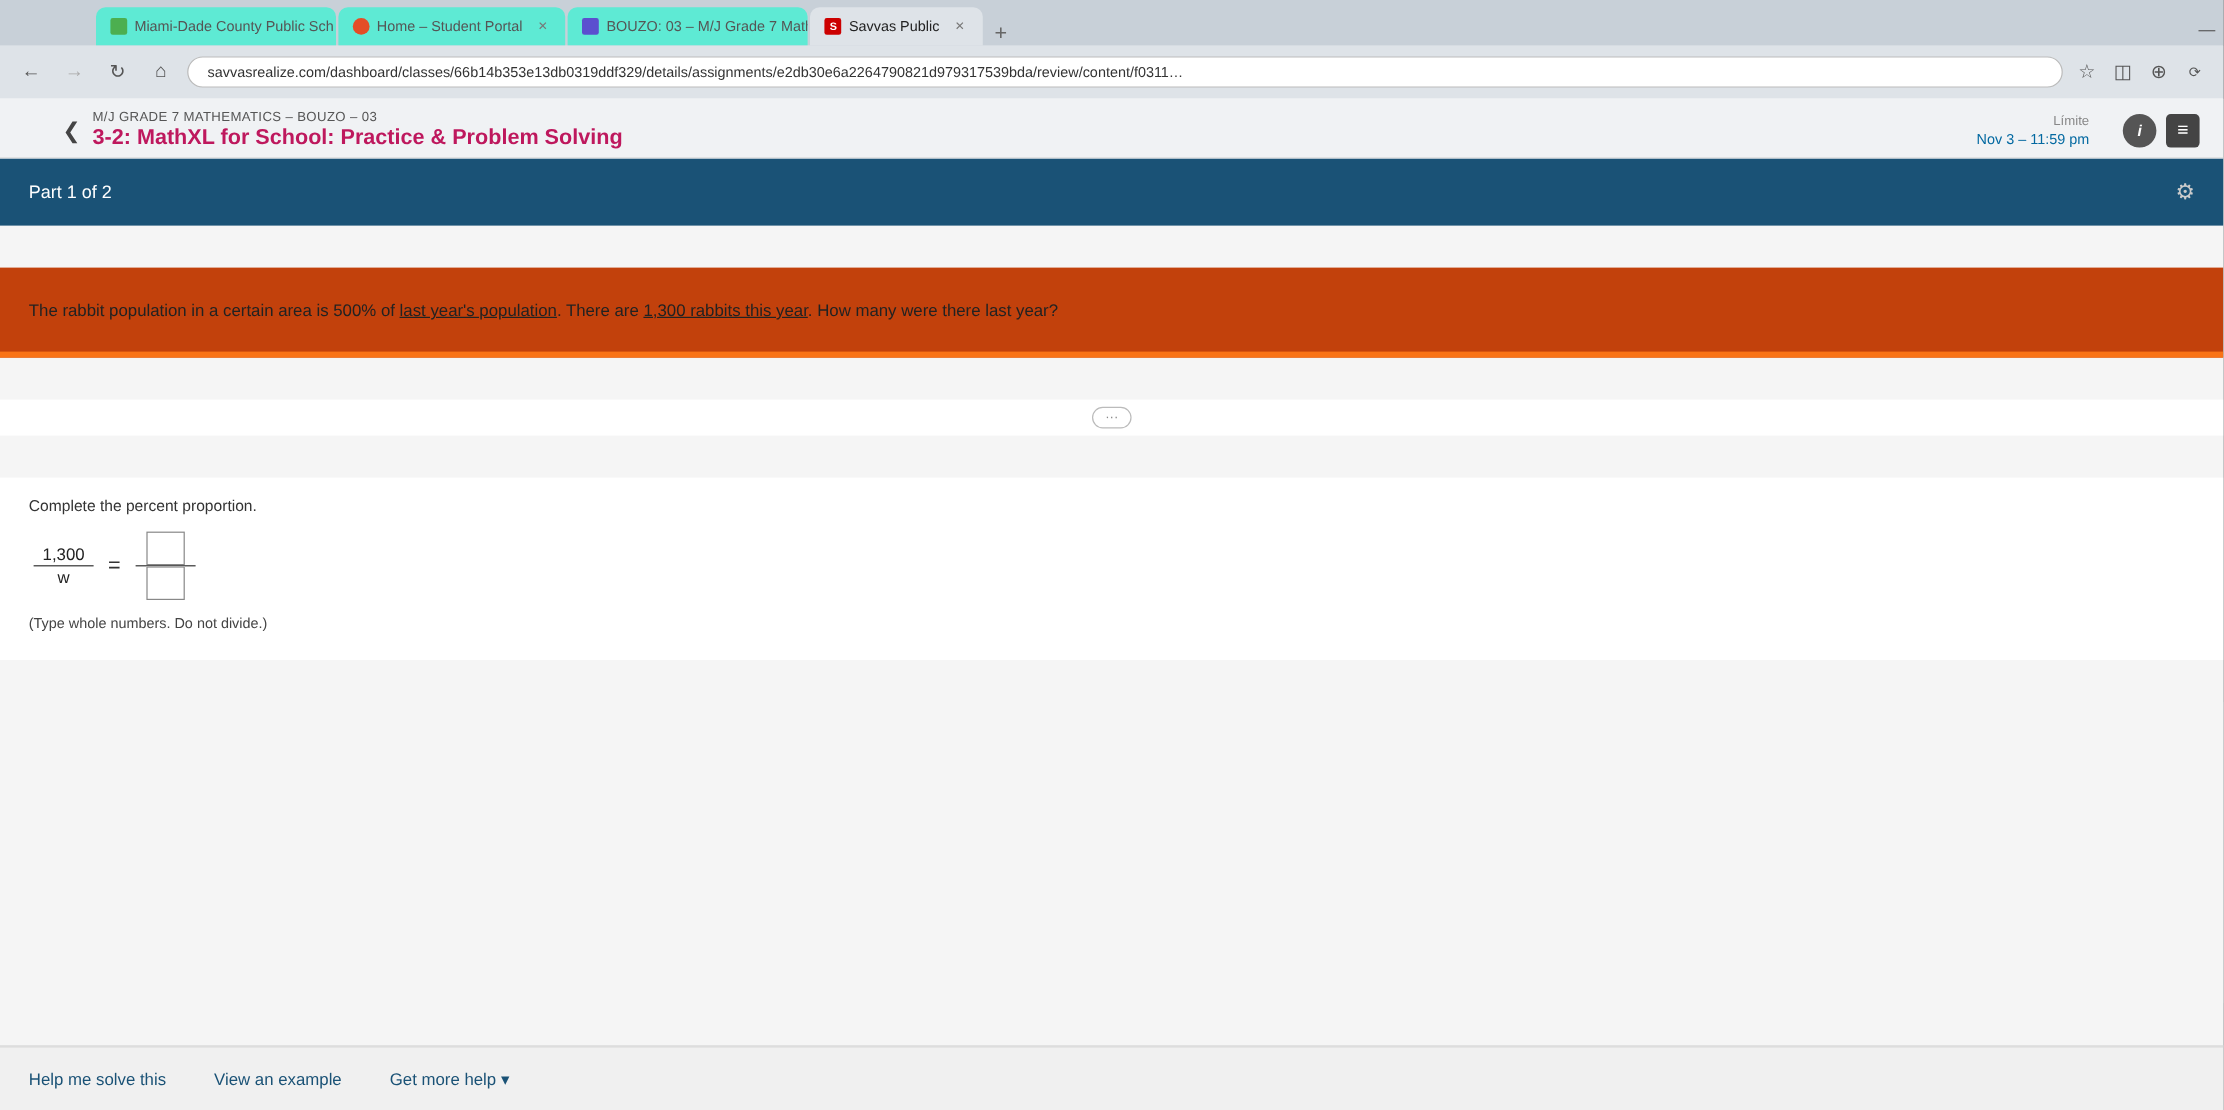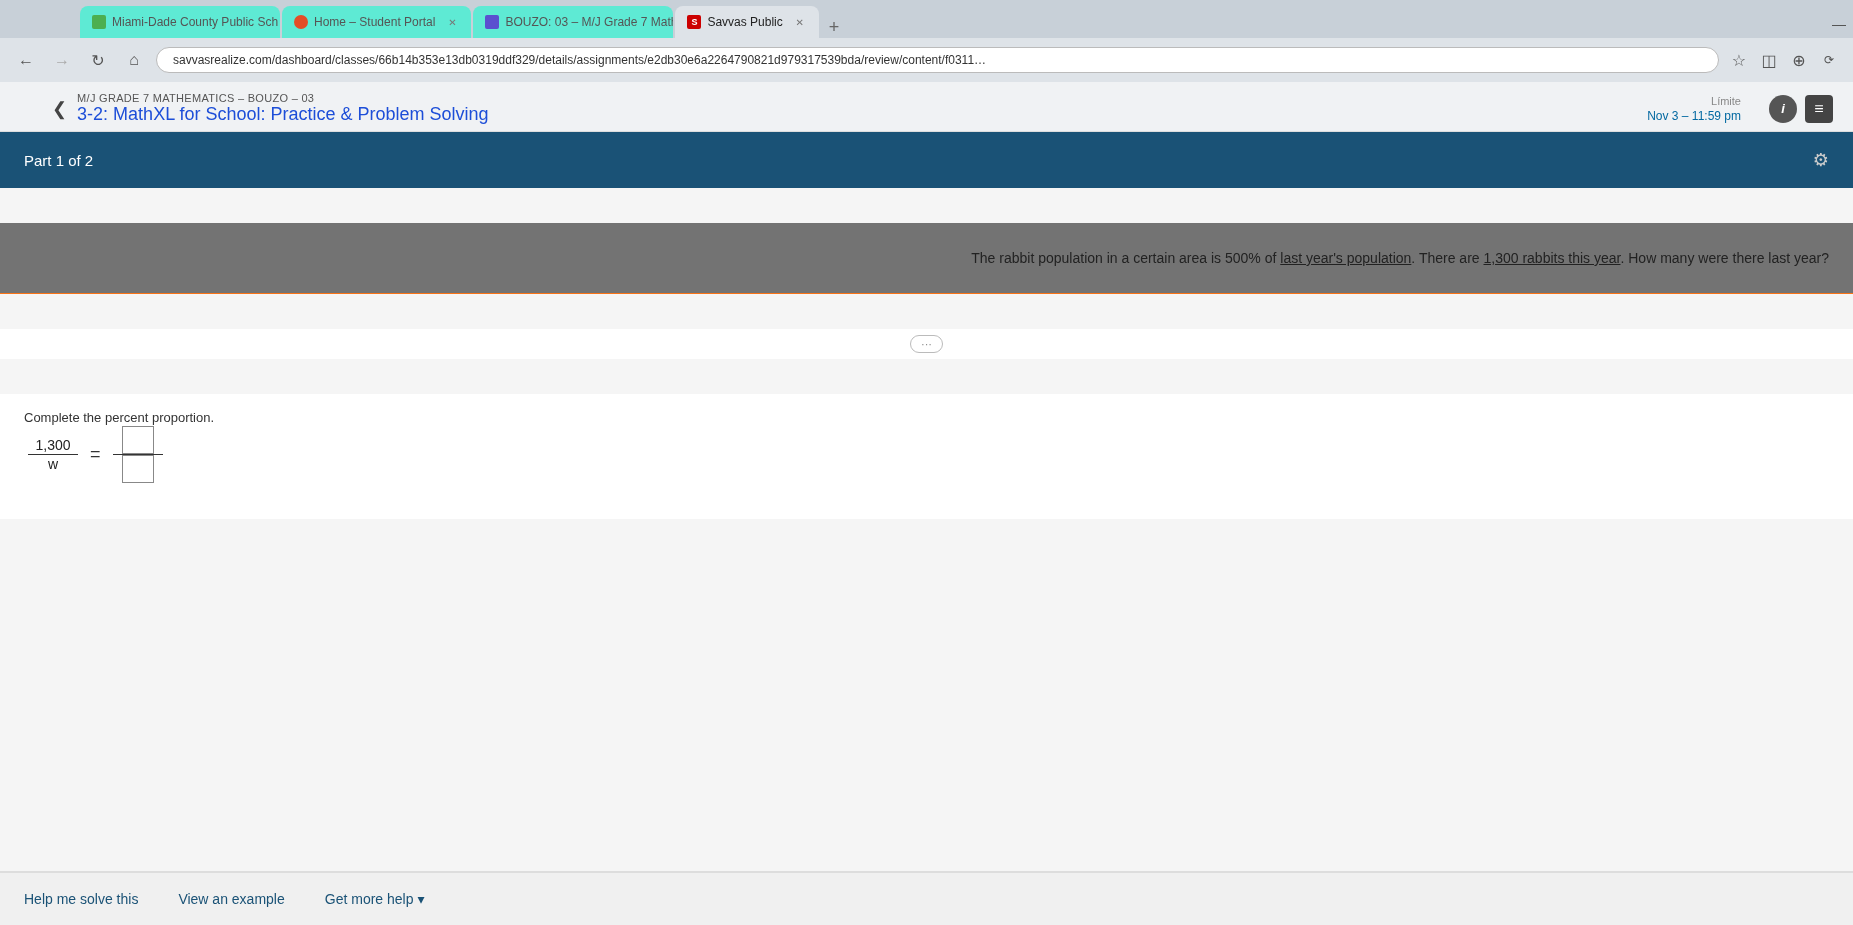--- a/index.html
+++ b/index.html
@@ -171,22 +171,22 @@
 
     .course-subtitle {
       font-size: 11px;
       color: #555;
       text-transform: uppercase;
       letter-spacing: 0.3px;
     }
 
     .course-title {
       font-size: 18px;
-      font-weight: normal;
-      color: #1d4ed8;
+      font-weight: bold;
+      color: #be185d;
     }
 
     .due-block {
       text-align: right;
       font-size: 12px;
       color: #555;
       display: flex;
       flex-direction: column;
       align-items: flex-end;
       gap: 2px;
@@ -245,23 +245,22 @@
     }
 
     .settings-icon {
       font-size: 18px;
       cursor: pointer;
       color: #ccc;
     }
 
     .question-body {
       padding: 24px 24px 16px 24px;
-      background: #737373;
-      border-bottom: 1px solid #f97316;
-      text-align: right;
+      background: #c2410c;
+      border-bottom: 5px solid #f97316;
     }
 
     .question-text {
       font-size: 14px;
       color: #222;
       line-height: 1.6;
       margin-bottom: 8px;
     }
 
     .question-text u {
@@ -269,21 +268,21 @@
     }
 
     .proportion-section {
       padding: 16px 24px 24px 24px;
       background: #fff;
     }
 
     .complete-label {
       font-size: 13px;
       color: #333;
-      margin-bottom: 1px;
+      margin-bottom: 14px;
     }
 
     .proportion-formula {
       display: flex;
       align-items: center;
       gap: 8px;
       margin-bottom: 12px;
       padding-left: 4px;
     }
 
@@ -478,20 +477,21 @@
 
           <span class="equals-sign">=</span>
 
           <div class="fraction">
             <input class="input-box" type="text" style="">
             <div class="fraction-line"></div>
             <input class="input-box" type="text" style="">
           </div>
         </div>
 
+        <p class="type-note">(Type whole numbers. Do not divide.)</p>
       </div>
 
       <div class="spacer"></div>
 
       <div class="help-bar">
         <button class="help-btn">Help me solve this</button>
         <button class="help-btn">View an example</button>
         <div class="get-more-help">
           <span>Get more help</span>
           <span>▾</span>

